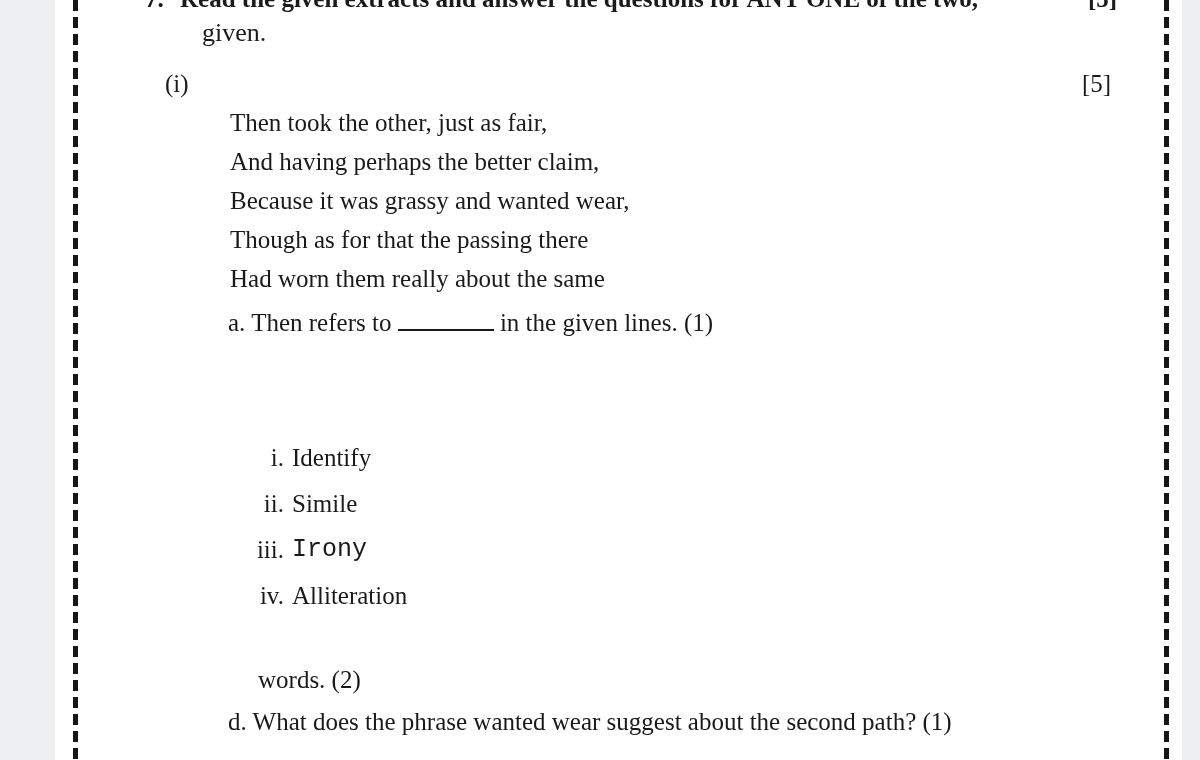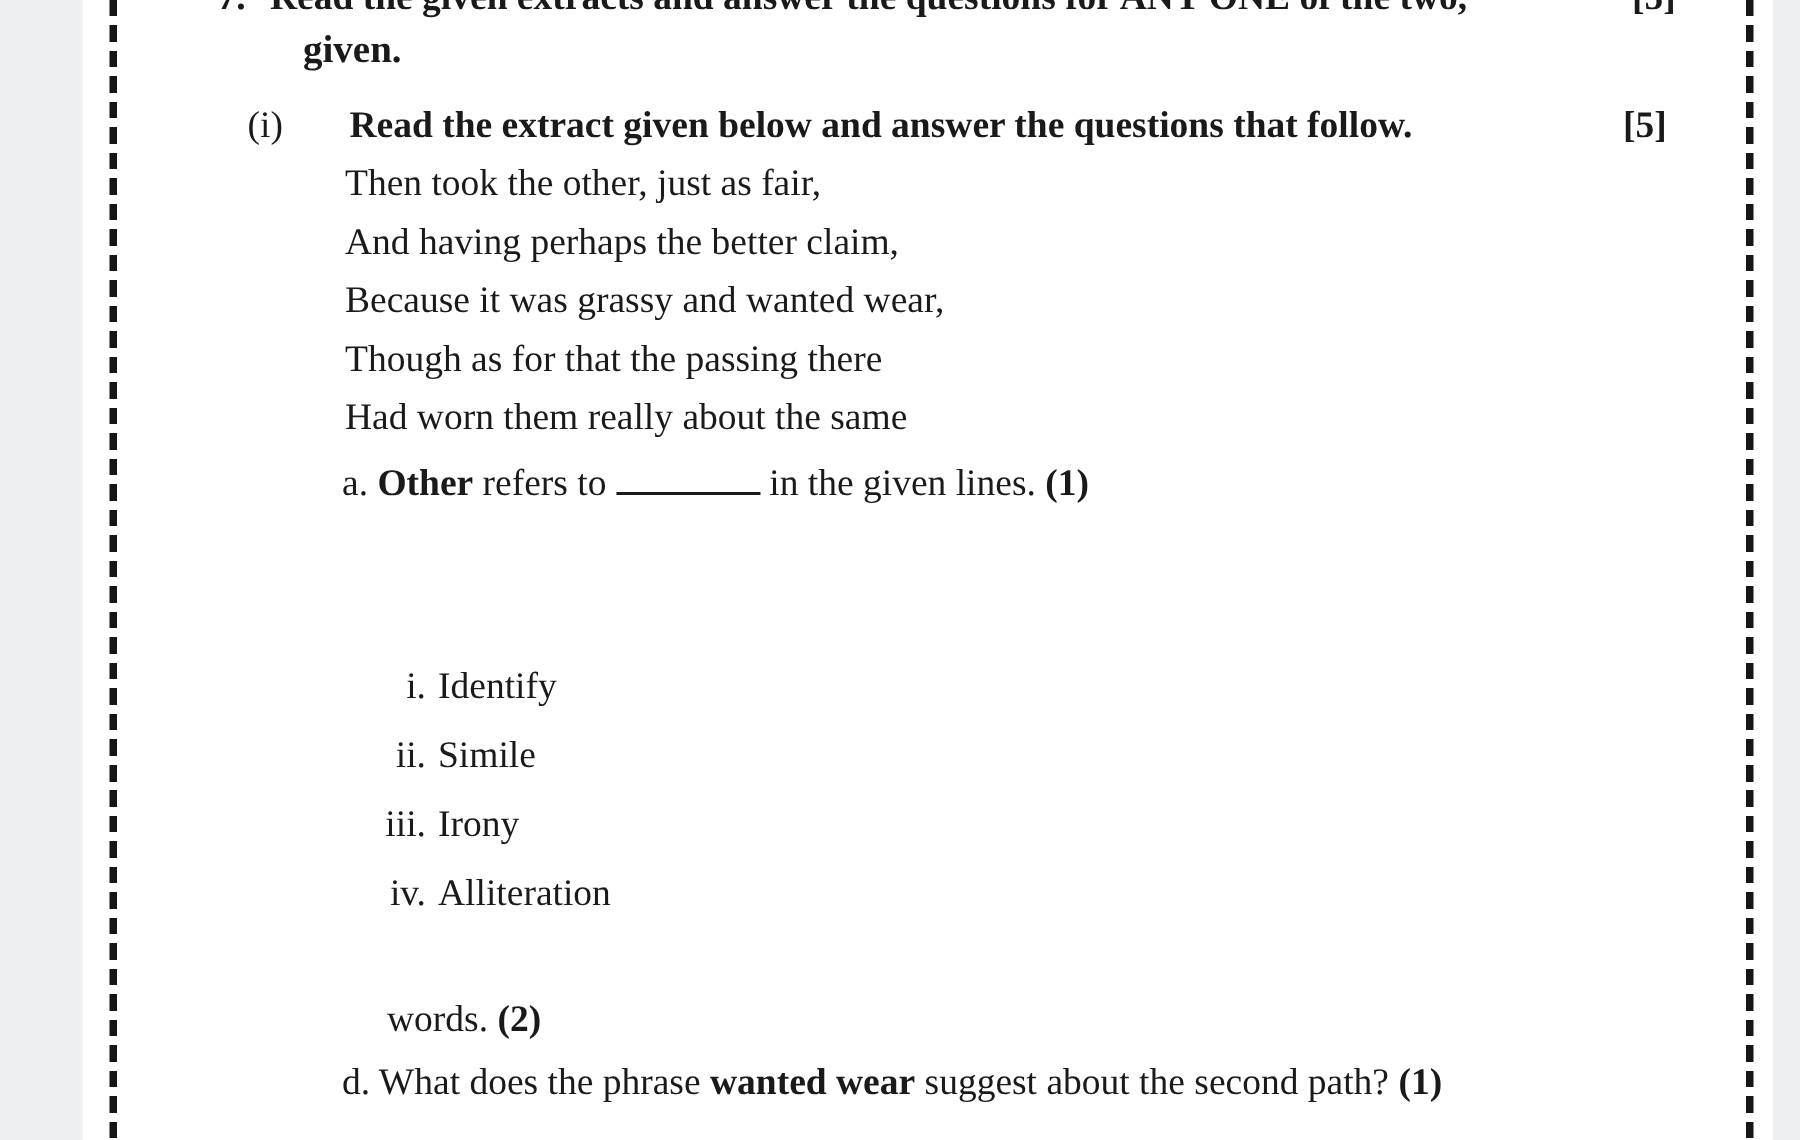--- a/index.html
+++ b/index.html
@@ -12,21 +12,21 @@
   .strip{position:absolute;top:0;height:760px;background:#edeff1;}
   .strip.left{left:0;width:55px;}
   .strip.right{left:1182px;width:18px;}
   .dashline{
     position:absolute;top:0;width:5px;height:760px;
     background:repeating-linear-gradient(to bottom,#161616 0 11px,transparent 11px 17px);
   }
   .dashline.left{left:73px;}
   .dashline.right{left:1164px;}
   .abs{position:absolute;white-space:nowrap;}
-  .b{font-weight:bold;}
+  .b{font-weight:normal;}
   
   .cutline{top:-16px;font-weight:bold;}
   
   .blank{
     display:inline-block;width:96px;height:20px;
     border-bottom:2px solid #1a1a1a;vertical-align:baseline;
   }
   .opt-num{
     position:absolute;left:240px;width:44px;display:inline-block;text-align:right;
   }
@@ -42,49 +42,48 @@
   <div class="dashline right"></div>
   <div class="strip right"></div>
 
   <span class="abs cutline" style="left:145px;">7.</span>
   <span class="abs cutline" style="left:180px;">Read the given extracts and answer the questions for ANY ONE of the two,</span>
   <span class="abs cutline" style="left:1088px;">[5]</span>
 
   <span class="abs b" style="left:202px;top:18px;font-size:26px;">given.</span>
 
   <span class="abs" style="left:165px;top:69px;">(i)</span>
-  <span class="abs b" style="left:233px;top:69px;">Read the extract given below and answer the questions that follow.</span>
   <span class="abs b" style="left:1082px;top:69px;">[5]</span>
 
   <div>
     <div class="abs" style="left:230px;top:108px;">Then took the other, just as fair,</div>
     <div class="abs" style="left:230px;top:147px;">And having perhaps the better claim,</div>
     <div class="abs" style="left:230px;top:186px;">Because it was grassy and wanted wear,</div>
     <div class="abs" style="left:230px;top:225px;">Though as for that the passing there</div>
     <div class="abs" style="left:230px;top:264px;">Had worn them really about the same</div>
   </div>
 
   <div class="abs" style="left:228px;top:308px;">
     <span>a.</span>
-    <span class="b">Other</span><span> refers to </span><span class="blank"></span><span> in the given lines. </span><span class="b">(1)</span>
+    <span class="b">Then</span><span> refers to </span><span class="blank"></span><span> in the given lines. </span><span class="b">(1)</span>
   </div>
 
 
   <div>
     <div>
       <span class="abs opt-num" style="top:443px;">i.</span>
       <span class="abs opt-label" style="top:443px;">Identify</span>
     </div>
     <div>
       <span class="abs opt-num" style="top:489px;">ii.</span>
       <span class="abs opt-label" style="top:489px;">Simile</span>
     </div>
     <div>
       <span class="abs opt-num" style="top:535px;">iii.</span>
-      <span class="abs opt-label" style="top:535px;">Irony</span>
+      <span class="abs opt-label" style="top:535px;font-family:Liberation Mono, monospace;">Irony</span>
     </div>
     <div>
       <span class="abs opt-num" style="top:581px;">iv.</span>
       <span class="abs opt-label" style="top:581px;">Alliteration</span>
     </div>
   </div>
 
   <div class="abs" style="left:258px;top:665px;">
     <span>words. </span><span class="b">(2)</span>
   </div>

